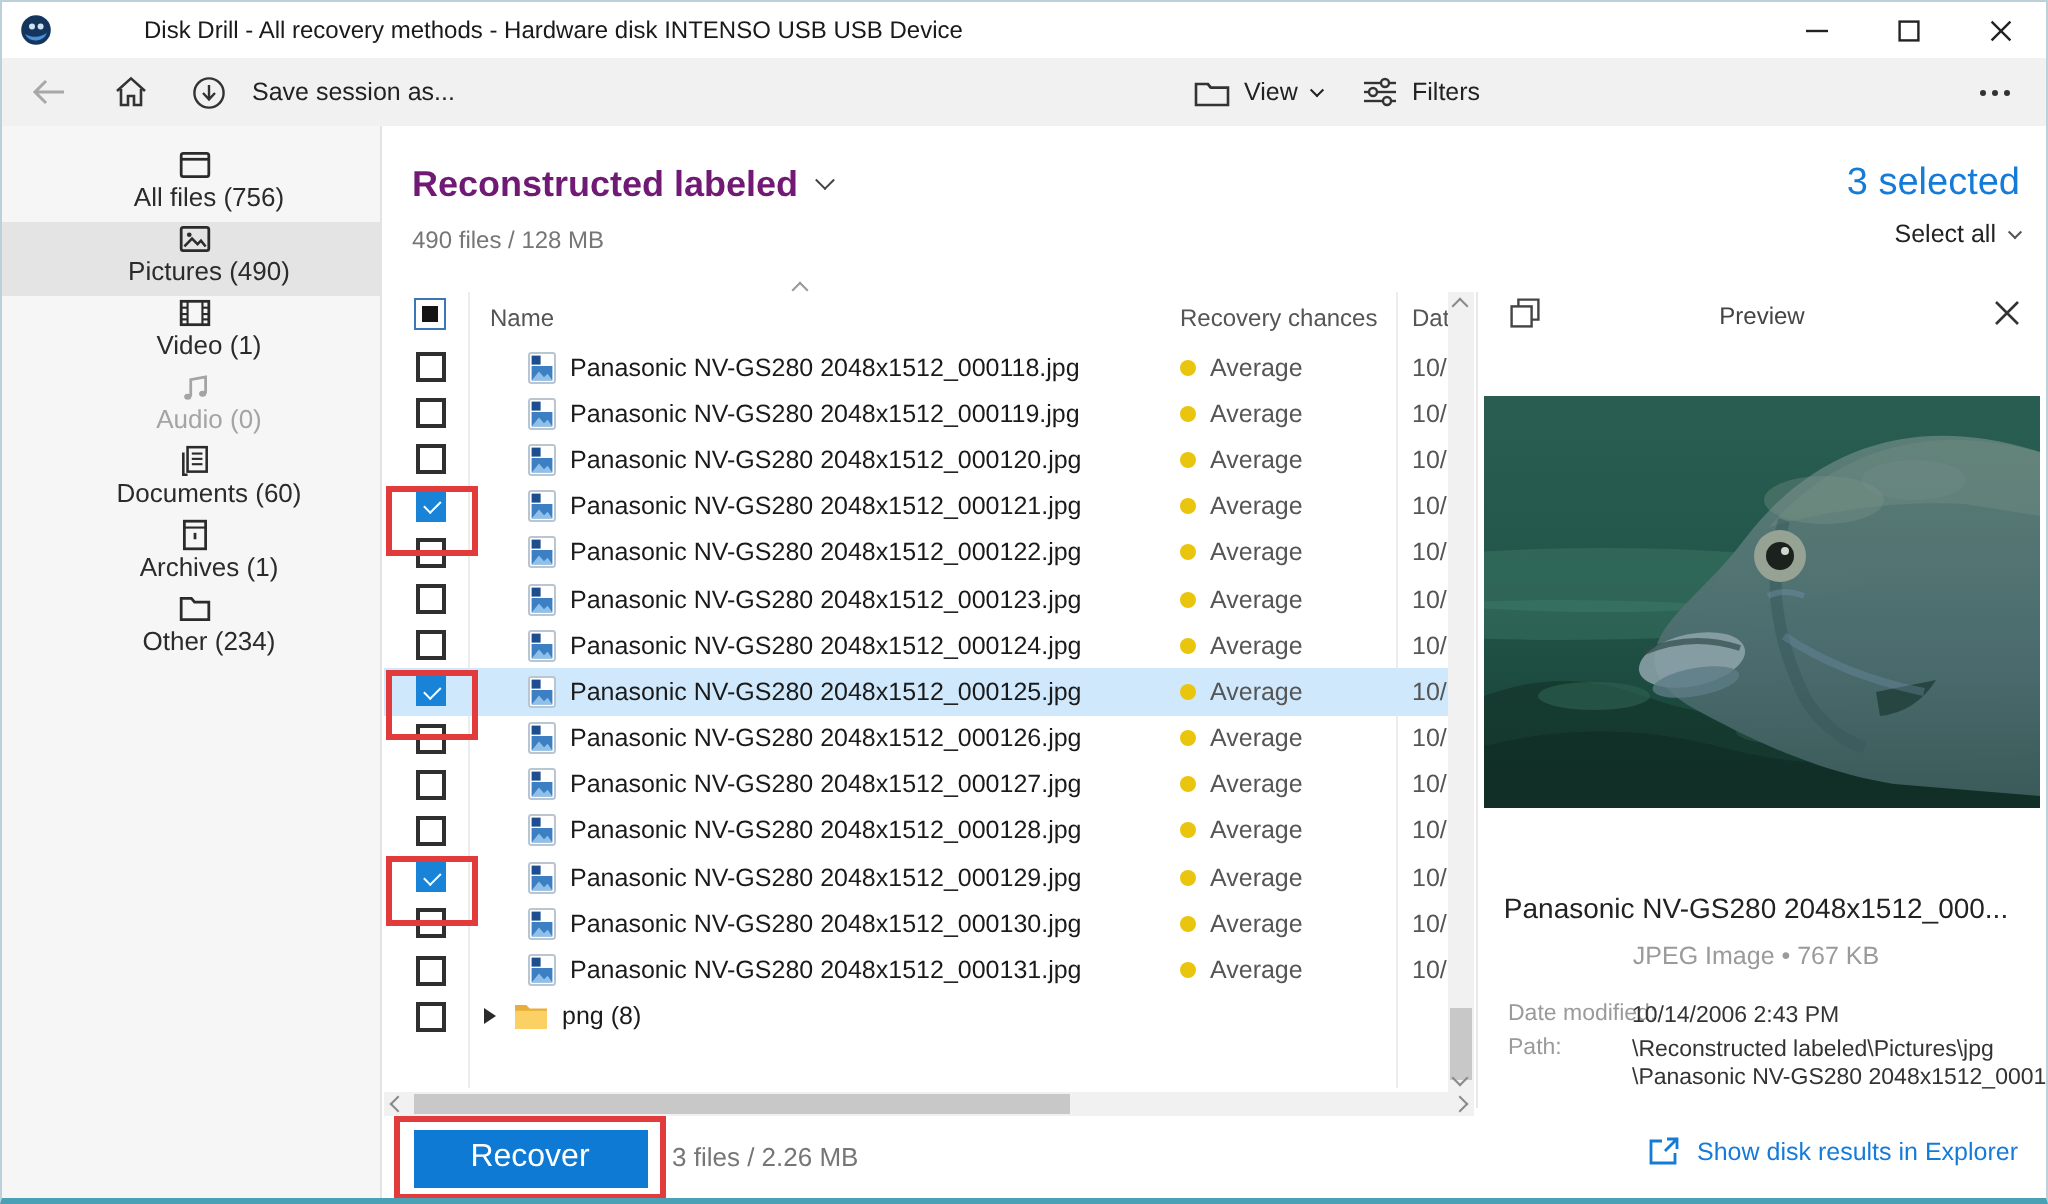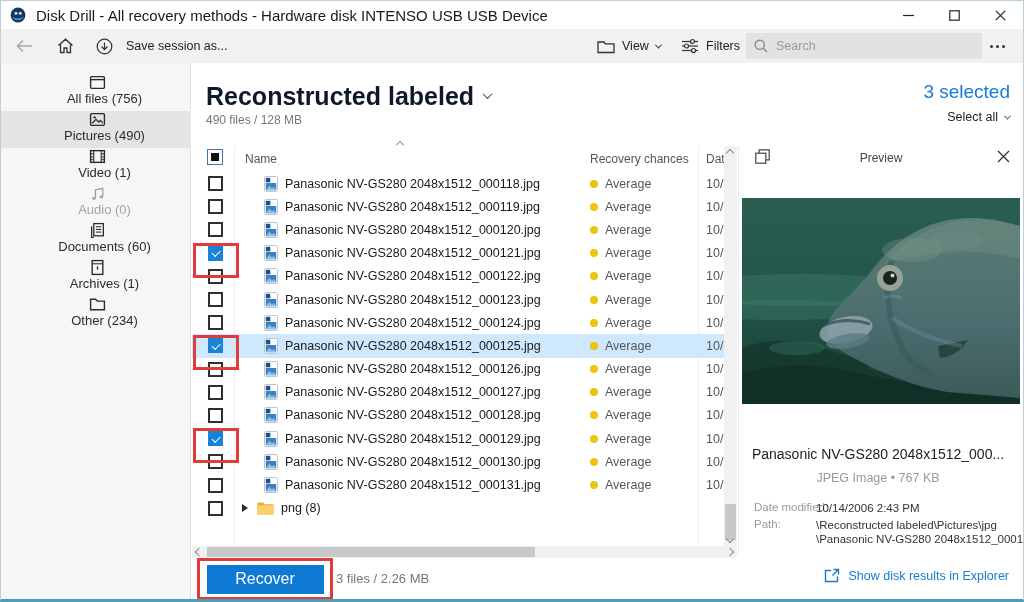--- a/index.html
+++ b/index.html
@@ -6,21 +6,21 @@
   html,body { background:#dfe9f0; }
   body { font-family:"Liberation Sans","DejaVu Sans",sans-serif; }
   .window {
     position:relative; width:1024px; height:602px; background:#fff;
     border:1px solid #bcd0da; border-bottom:3px solid var(--teal,#4aa0b5);
     overflow:hidden;
   }
   
   .titlebar { position:absolute; left:0; top:0; right:0; height:28px; background:#fff; display:flex; align-items:center; }
   .app-icon { width:16px; height:16px; margin:0 10px 0 9px; }
-  .title-text { font-size:15px; color:#1a1a1a; }
+  .title-text { font-size:12px; color:#1a1a1a;margin-left:36px; }
   .win-controls { position:absolute; right:0; top:0; height:28px; display:flex; }
   .win-btn { width:46px; height:28px; display:flex; align-items:center; justify-content:center; background:transparent; border:none; }
   
   .toolbar { position:absolute; left:0; top:28px; right:0; height:34px; background:#f1f1f1; display:flex; align-items:center; }
   .tb-icon-btn { background:none; border:none; display:flex; align-items:center; justify-content:center; height:34px; padding:0 9px; }
   .tb-label { font-size:12.5px; color:#222; }
   .tb-group { display:flex; align-items:center; gap:7px; background:none; border:none; height:34px; padding:0 8px; font-size:12.5px; color:#222; }
   .searchbox { position:absolute; left:745px; top:4px; width:236px; height:26px; background:#e2e2e2; display:flex; align-items:center; padding:0 8px; }
   .searchbox input { border:none; background:transparent; outline:none; font-size:12.5px; color:#555; width:180px; margin-left:8px; font-family:inherit; }
   .searchbox input::placeholder { color:#9a9a9a; }
@@ -28,21 +28,21 @@
   .more-dots i { width:3px; height:3px; border-radius:50%; background:#333; }
   
   .sidebar { position:absolute; left:0; top:62px; bottom:0; width:190px; background:#f6f6f6; border-right:1px solid #e3e3e3; padding-top:11px; }
   .side-item { display:flex; align-items:center; height:37px; padding-left:18px; color:#2b2b2b; cursor:default;flex-direction:column; }
   .side-item.selected { background:#e4e4e4; }
   .side-item.disabled { color:#a4a4a4; }
   .side-icon { width:17px; height:17px; margin-right:15px; display:inline-flex; }
   .side-label { font-size:13px; }
   
   .content { position:absolute; left:191px; top:62px; right:0; bottom:0; background:#fff; }
-  .ch-title { position:absolute; left:14px; top:19px; font-size:25px; font-weight:700; color:#0f172a; display:flex; align-items:center; gap:10px; }
+  .ch-title { position:absolute; left:14px; top:19px; font-size:18px; font-weight:700; color:#701a75; display:flex; align-items:center; gap:10px; }
   .ch-sub { position:absolute; left:14px; top:50px; font-size:12px; color:#767676; }
   .ch-selected { position:absolute; right:13px; top:18px; font-size:19px; color:var(--accent,#157bd8); }
   .ch-selectall { position:absolute; right:13px; top:47px; font-size:12.5px; color:#222; display:flex; align-items:center; gap:7px; background:none; border:none; font-family:inherit; }
   .chev { display:inline-block; width:7px; height:7px; border-right:1.6px solid currentColor; border-bottom:1.6px solid currentColor; transform:rotate(45deg) translate(-1px,-1px); }
   .chev.small { width:5px; height:5px; }
   
   .table { position:absolute; left:0; top:83px; width:533px; height:460px; }
   .col-divider { position:absolute; top:0; width:1px; background:#ededed; height:398px; }
   .thead { position:absolute; left:0; top:0; right:0; height:26px; font-size:12px; color:#555; }
   .sort-caret { position:absolute; left:205px; top:-4px; width:6px; height:6px; border-left:1.4px solid #999; border-top:1.4px solid #999; transform:rotate(45deg); }
@@ -160,27 +160,20 @@
         <line x1="1" y1="3.5" x2="17" y2="3.5" stroke="#333" stroke-width="1.2"></line>
           <circle cx="11.5" cy="3.5" r="2" fill="#f1f1f1" stroke="#333" stroke-width="1.2"></circle>
         <line x1="1" y1="8" x2="17" y2="8" stroke="#333" stroke-width="1.2"></line>
           <circle cx="5.5" cy="8" r="2" fill="#f1f1f1" stroke="#333" stroke-width="1.2"></circle>
         <line x1="1" y1="12.5" x2="17" y2="12.5" stroke="#333" stroke-width="1.2"></line>
           <circle cx="12.5" cy="12.5" r="2" fill="#f1f1f1" stroke="#333" stroke-width="1.2"></circle>
       </svg>
       <span>Filters</span>
     </button>
 
-    <div class="searchbox">
-      <svg width="14" height="14" viewBox="0 0 14 14">
-          <circle cx="5.8" cy="5.8" r="4.6" fill="none" stroke="#8a8a8a" stroke-width="1.4"></circle>
-          <line x1="9.3" y1="9.3" x2="13" y2="13" stroke="#8a8a8a" stroke-width="1.4"></line>
-        </svg>
-      <input type="text" placeholder="Search" style="">
-    </div>
 
     <button class="more-dots" aria-label="more">
       <i></i>
         <i></i>
         <i></i>
     </button>
   </div>
 
   <nav class="sidebar">
     <div>

